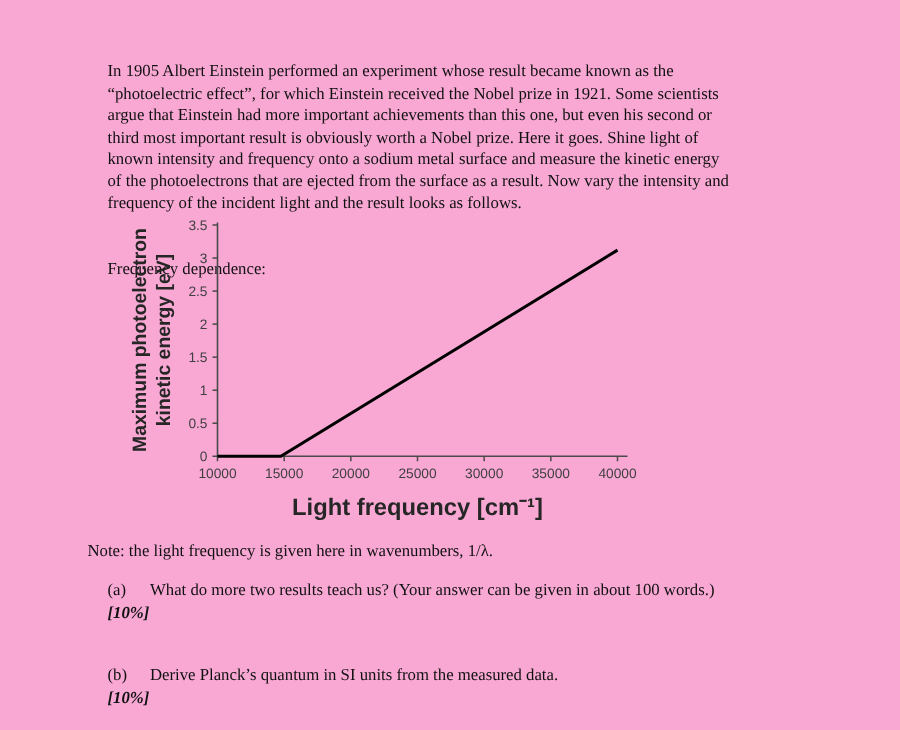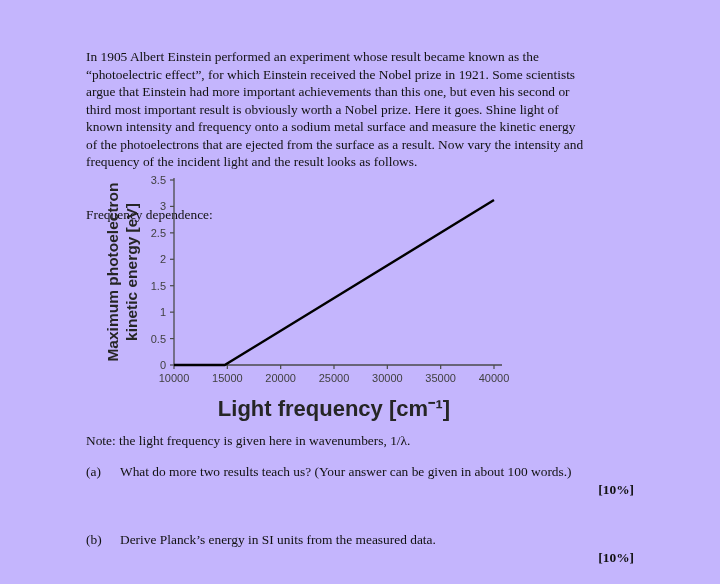--- a/index.html
+++ b/index.html
@@ -1,18 +1,18 @@
 <!DOCTYPE html>
 <html><head>
 <meta charset="utf-8">
 <style>
   * { margin:0; padding:0; box-sizing:border-box; }
   html,body { width:720px; height:584px; background:#ffffff; }
   .page {
-    position:relative; width:720px; height:584px; background:#c4b5fd;
+    position:relative; width:720px; height:584px; background:#f9a8d4;
     font-family:"Liberation Serif", serif; color:#111111; overflow:hidden;
   }
   
   .text-block {
     position:absolute; left:86px; top:13px;
     font-size:13.4px; line-height:17.5px; white-space:pre;
   }
   .text-line { white-space:pre; }
   
   .chart-block { position:absolute; left:100px; top:178px; width:470px; height:240px; }
@@ -24,32 +24,32 @@
     width:192px; text-align:center;
     font-family:"Liberation Sans", sans-serif; font-size:15.5px; font-weight:600;
     line-height:19px; color:#262626; white-space:nowrap;
   }
   svg.plot { display:block; overflow:visible; }
   svg.plot text.tick {
     font-family:"Liberation Sans", sans-serif; font-size:11px; fill:#3f3f3f;
   }
   .x-title {
     position:absolute; left:234px; top:214px; transform:translateX(-50%);
-    font-family:"Liberation Sans", sans-serif; font-size:22px; font-weight:600;
+    font-family:"Liberation Sans", sans-serif; font-size:19px; font-weight:600;
     color:#262626; white-space:nowrap;
   }
   
-  .note { position:absolute; left:86px; top:433px; font-size:13.4px; }
+  .note { position:absolute; left:70px; top:433px; font-size:13.4px; }
   .question { position:absolute; left:86px; width:548px; font-size:13.4px; }
   .question.qa { top:464px; }
   .question.qb { top:532px; }
   .q-row { display:flex; }
   .q-label { width:34px; flex:0 0 34px; }
   .q-text { flex:1; }
-  .q-marks { text-align:right; font-weight:bold; margin-top:2px; }
+  .q-marks { text-align:left; font-weight:bold; margin-top:2px;font-style:italic; }
 </style>
 </head>
 <body>
 
 <div class="page">
 
   <div class="text-block">
     <div class="text-line">In 1905 Albert Einstein performed an experiment whose result became known as the
 “photoelectric effect”, for which Einstein received the Nobel prize in 1921. Some scientists
 argue that Einstein had more important achievements than this one, but even his second or
@@ -113,18 +113,18 @@
     <div class="q-row">
       <div class="q-label">(a)</div>
       <div class="q-text">What do more two results teach us? (Your answer can be given in about 100 words.)</div>
     </div>
     <div class="q-marks">[10%]</div>
   </div>
 
   <div class="question qb">
     <div class="q-row">
       <div class="q-label">(b)</div>
-      <div class="q-text">Derive Planck’s energy in SI units from the measured data.</div>
+      <div class="q-text">Derive Planck’s quantum in SI units from the measured data.</div>
     </div>
     <div class="q-marks">[10%]</div>
   </div>
 
 </div>
 
 </body></html>

